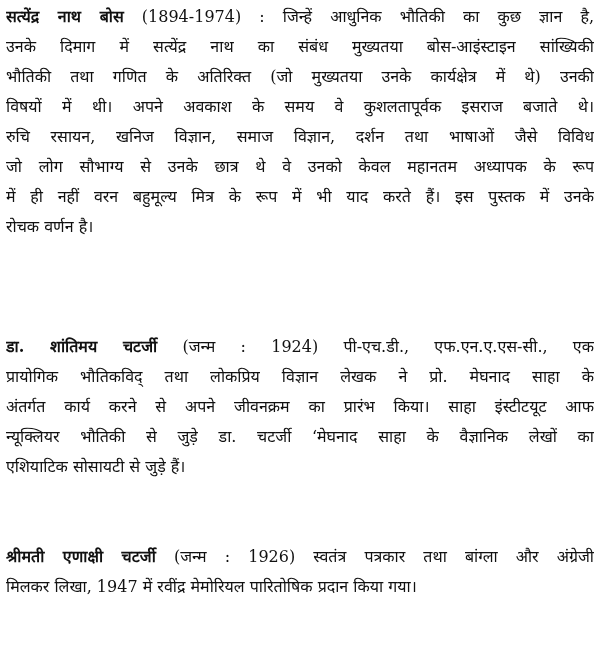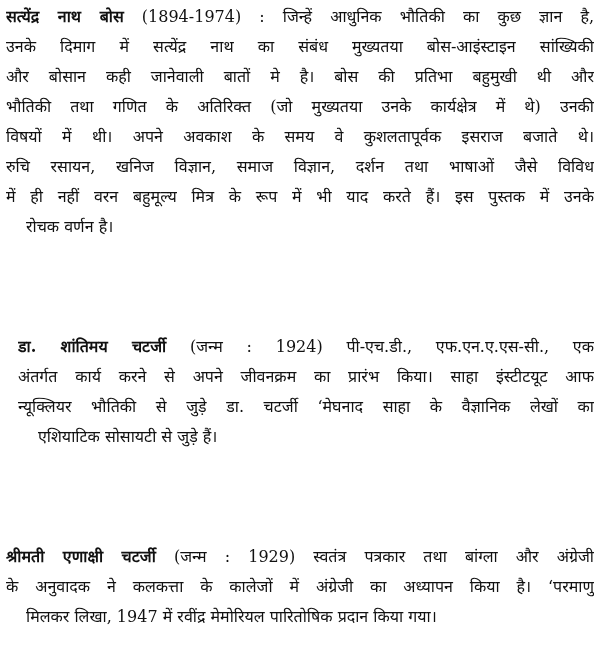--- a/index.html
+++ b/index.html
@@ -16,48 +16,48 @@
   .para { margin: 0; }
   .line {
     display: block;
     height: 30px;
     line-height: 30px;
     white-space: nowrap;
     text-align: justify;
     text-align-last: justify;
     overflow: hidden;
   }
-  .line.last { text-align-last: left; margin-left: 20px; }
+  .line.last { text-align-last: left; }
   .name { font-weight: bold; }
   #p1 { position: absolute; top: 2px; left: 6px; right: 6px; }
-  #p2 { position: absolute; top: 332px; left: 18px; right: 6px; }
+  #p2 { position: absolute; top: 332px; left: 6px; right: 6px; }
   #p3 { position: absolute; top: 542px; left: 6px; right: 6px; }
 </style>
 </head>
 <body>
 
 <div class="page">
 
   <div class="para" id="p1">
     <span class="line"><span class="name">सत्येंद्र नाथ बोस</span><span> (1894-1974) : जिन्हें आधुनिक भौतिकी का कुछ ज्ञान है,</span></span>
     <span class="line">उनके दिमाग में सत्येंद्र नाथ का संबंध मुख्यतया बोस-आइंस्टाइन सांख्यिकी</span>
-    <span class="line">और बोसान कही जानेवाली बातों मे है। बोस की प्रतिभा बहुमुखी थी और</span>
     <span class="line">भौतिकी तथा गणित के अतिरिक्त (जो मुख्यतया उनके कार्यक्षेत्र में थे) उनकी</span>
     <span class="line">विषयों में थी। अपने अवकाश के समय वे कुशलतापूर्वक इसराज बजाते थे।</span>
     <span class="line">रुचि रसायन, खनिज विज्ञान, समाज विज्ञान, दर्शन तथा भाषाओं जैसे विविध</span>
+    <span class="line">जो लोग सौभाग्य से उनके छात्र थे वे उनको केवल महानतम अध्यापक के रूप</span>
     <span class="line">में ही नहीं वरन बहुमूल्य मित्र के रूप में भी याद करते हैं। इस पुस्तक में उनके</span>
     <span class="line last">रोचक वर्णन है।</span>
   </div>
 
   <div class="para" id="p2">
     <span class="line"><span class="name">डा. शांतिमय चटर्जी</span><span> (जन्म : 1924) पी-एच.डी., एफ.एन.ए.एस-सी., एक</span></span>
+    <span class="line">प्रायोगिक भौतिकविद् तथा लोकप्रिय विज्ञान लेखक ने प्रो. मेघनाद साहा के</span>
     <span class="line">अंतर्गत कार्य करने से अपने जीवनक्रम का प्रारंभ किया। साहा इंस्टीटयूट आफ</span>
     <span class="line">न्यूक्लियर भौतिकी से जुड़े डा. चटर्जी ‘मेघनाद साहा के वैज्ञानिक लेखों का</span>
     <span class="line last">एशियाटिक सोसायटी से जुड़े हैं।</span>
   </div>
 
   <div class="para" id="p3">
-    <span class="line"><span class="name">श्रीमती एणाक्षी चटर्जी</span><span> (जन्म : 1929) स्वतंत्र पत्रकार तथा बांग्ला और अंग्रेजी</span></span>
-    <span class="line">के अनुवादक ने कलकत्ता के कालेजों में अंग्रेजी का अध्यापन किया है। ‘परमाणु</span>
+    <span class="line"><span class="name">श्रीमती एणाक्षी चटर्जी</span><span> (जन्म : 1926) स्वतंत्र पत्रकार तथा बांग्ला और अंग्रेजी</span></span>
     <span class="line last">मिलकर लिखा, 1947 में रवींद्र मेमोरियल पारितोषिक प्रदान किया गया।</span>
   </div>
 
 </div>
 
 </body></html>

